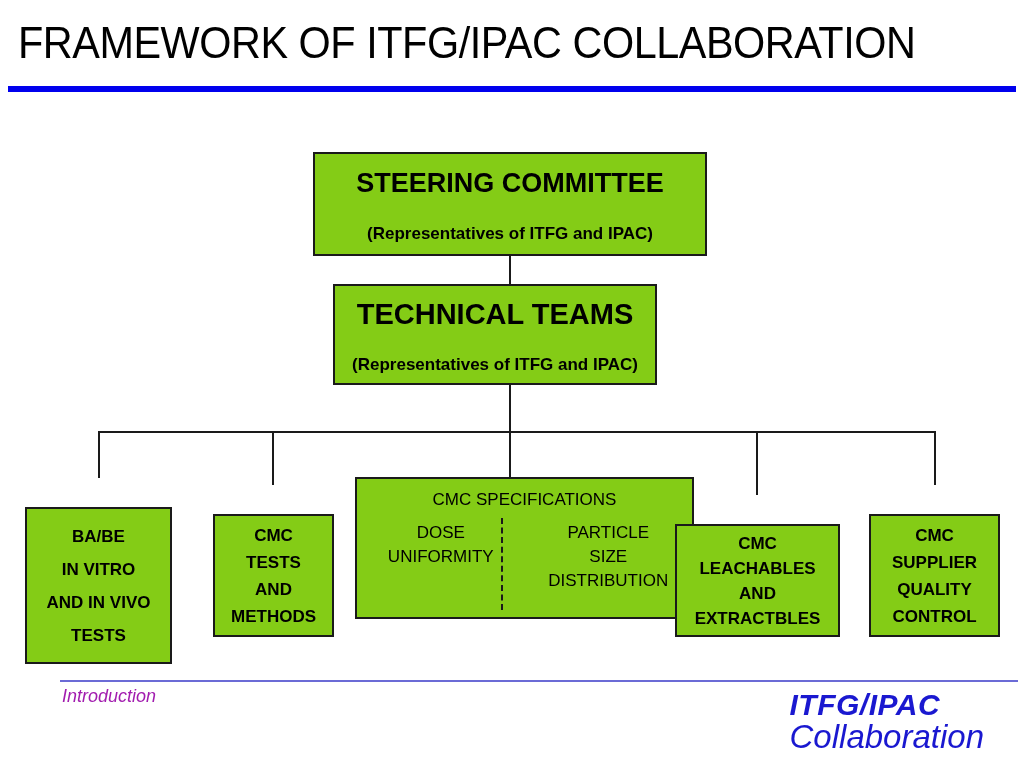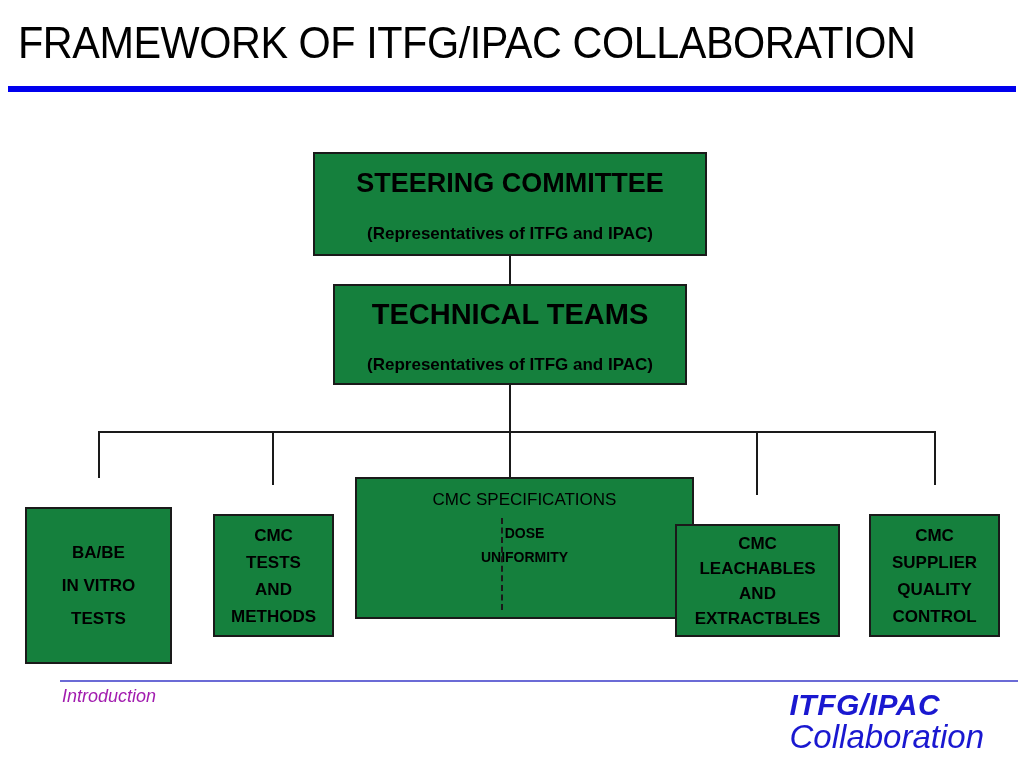--- a/index.html
+++ b/index.html
@@ -47,21 +47,21 @@
     left: 0;
     top: 0;
     width: 1024px;
     height: 768px;
   }
 
   .node {
     position: absolute;
     box-sizing: border-box;
     border: 2px solid #1a1a1a;
-    background: #15803d;
+    background: #84cc16;
     text-align: center;
     display: flex;
     flex-direction: column;
     align-items: center;
     justify-content: center;
   }
 
   .node .headline {
     font-weight: bold;
     font-size: 27px;
@@ -79,21 +79,21 @@
   #box-steering {
     left: 313px;
     top: 152px;
     width: 394px;
     height: 104px;
     padding-top: 4px;
   }
   #box-technical {
     left: 333px;
     top: 284px;
-    width: 354px;
+    width: 324px;
     height: 101px;
     padding-top: 4px;
   }
   #box-technical .headline { font-size: 29px; }
 
   
   .leaf {
     font-weight: bold;
     font-size: 17px;
     line-height: 33px;
@@ -146,22 +146,22 @@
   }
   #spec-columns {
     display: flex;
     flex-direction: row;
     width: 100%;
     justify-content: center;
     align-items: flex-start;
     position: relative;
   }
   .spec-col {
-    font-weight: bold;
-    font-size: 14px;
+    font-weight: normal;
+    font-size: 17px;
     line-height: 24px;
     width: 50%;
     text-align: center;
     white-space: nowrap;
   }
   .spec-col .line { display: block; }
   #spec-divider {
     position: absolute;
     left: 144px;
     top: -3px;
@@ -242,38 +242,44 @@
 
   <div class="conn v" style="left:98px; top:431px; height:47px;"></div>
   <div class="conn v" style="left:272px; top:431px; height:54px;"></div>
   <div class="conn v" style="left:509px; top:431px; height:46px;"></div>
   <div class="conn v" style="left:756px; top:431px; height:64px;"></div>
   <div class="conn v" style="left:934px; top:431px; height:54px;"></div>
 
   <div class="node leaf" id="box-babe">
     <span class="line">BA/BE</span>
     <span class="line">IN VITRO</span>
+    <span class="line">AND IN VIVO</span>
     <span class="line">TESTS</span>
   </div>
 
   <div class="node leaf" id="box-cmctests">
     <span class="line">CMC</span>
     <span class="line">TESTS</span>
     <span class="line">AND</span>
     <span class="line">METHODS</span>
   </div>
 
   <div class="node" id="box-spec">
     <div id="spec-title">CMC SPECIFICATIONS</div>
     <div id="spec-columns">
       <div class="spec-col">
         <span class="line">DOSE</span>
         <span class="line">UNIFORMITY</span>
       </div>
       <div id="spec-divider"></div>
+      <div class="spec-col">
+        <span class="line">PARTICLE</span>
+        <span class="line">SIZE</span>
+        <span class="line">DISTRIBUTION</span>
+      </div>
     </div>
   </div>
 
   <div class="node leaf" id="box-leach">
     <span class="line">CMC</span>
     <span class="line">LEACHABLES</span>
     <span class="line">AND</span>
     <span class="line">EXTRACTBLES</span>
   </div>
 

